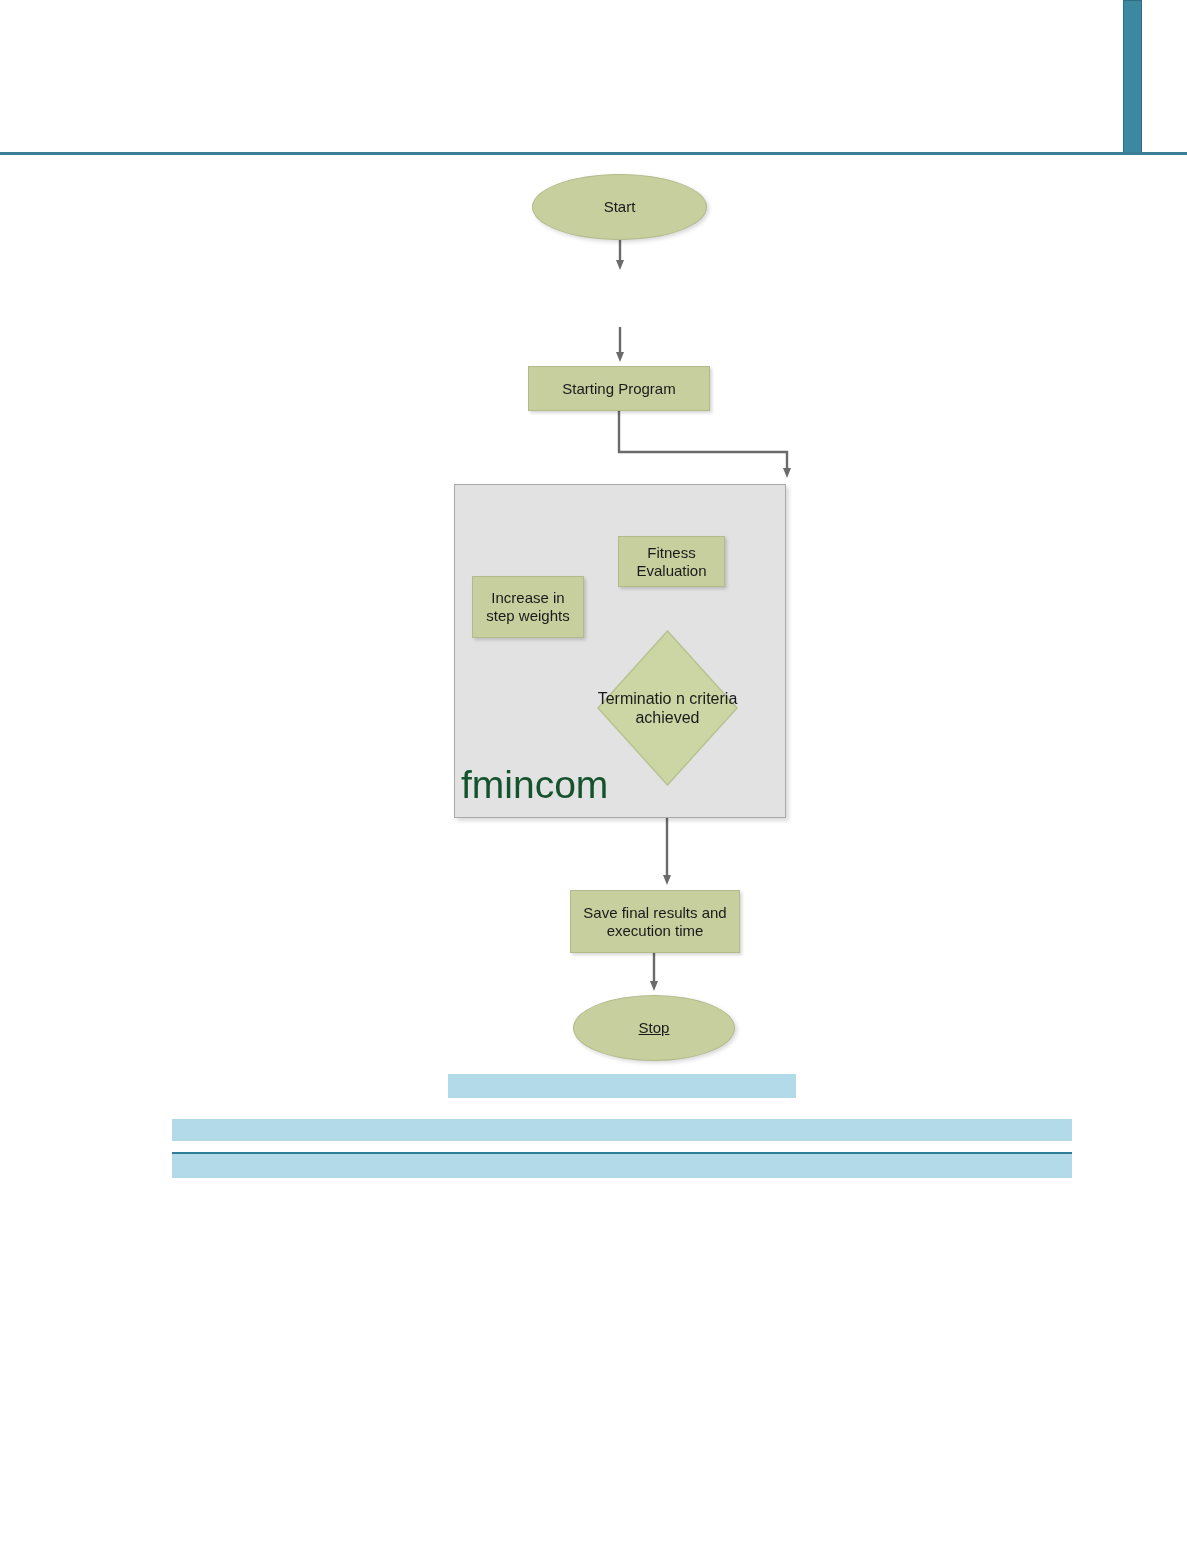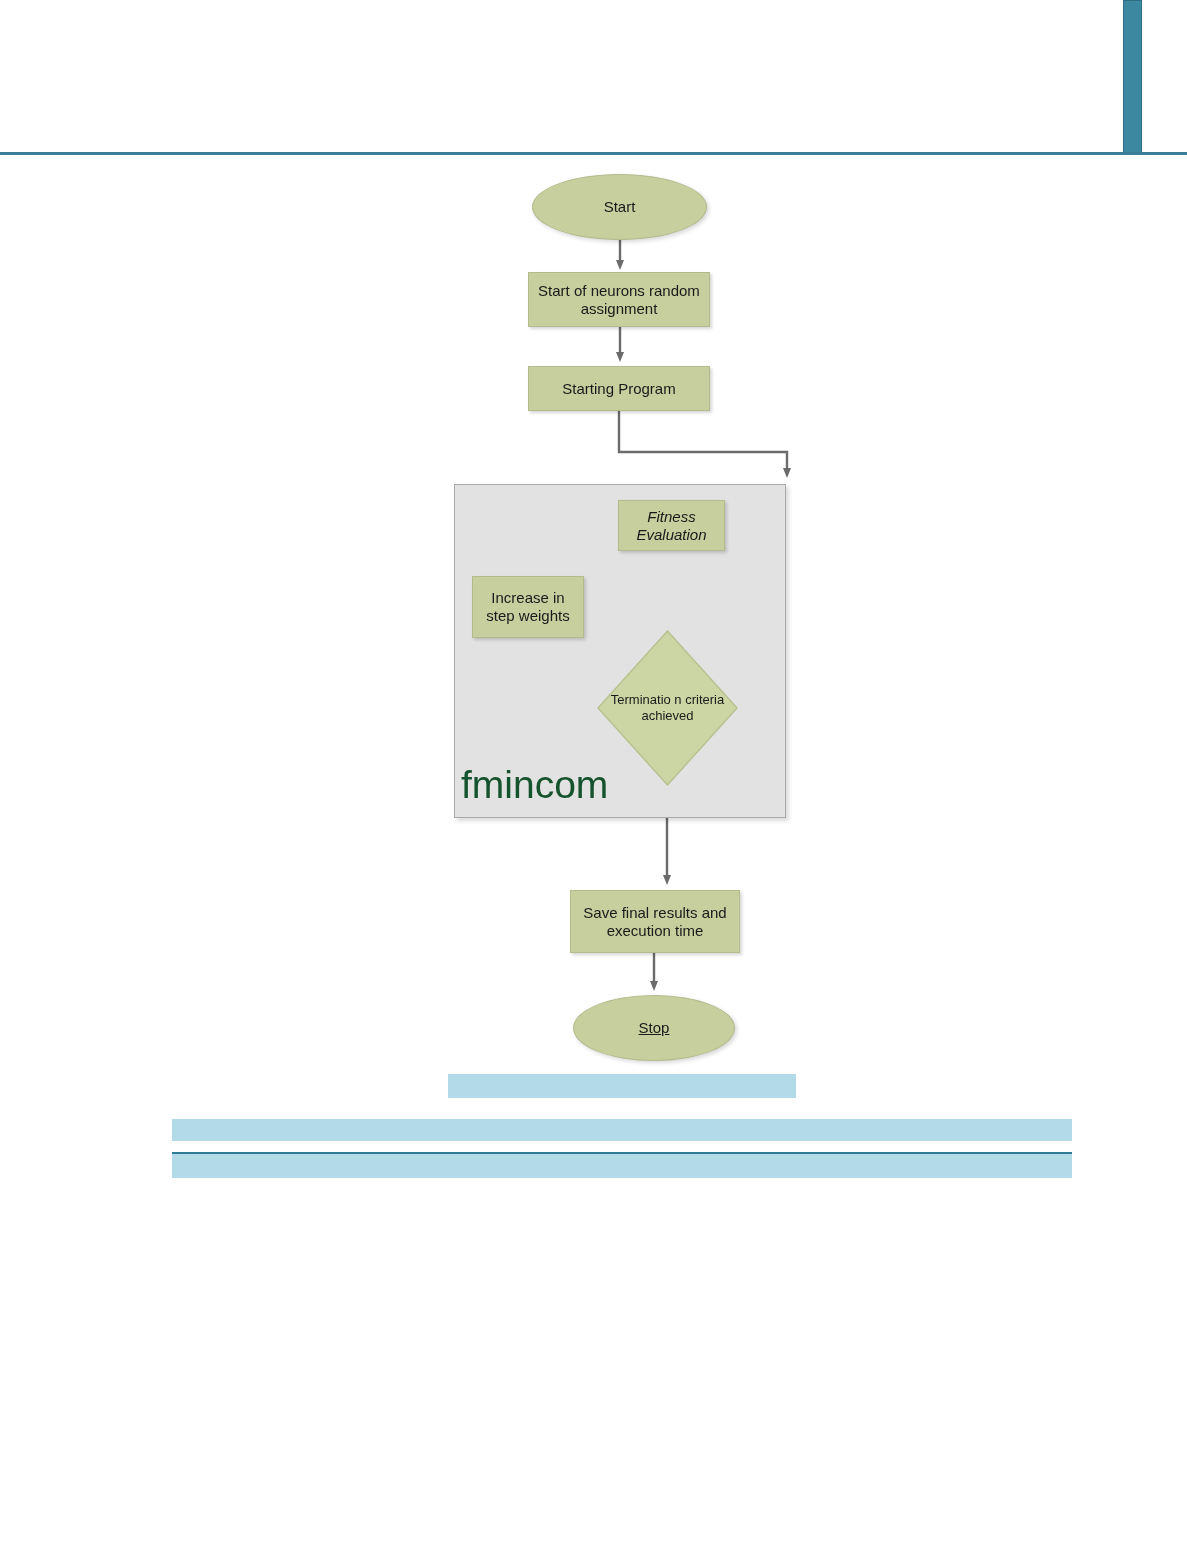--- a/index.html
+++ b/index.html
@@ -93,21 +93,21 @@
     width: 100%; height: 100%;
   }
   .diamond-text {
     position: absolute;
     left: 0; top: 0;
     width: 100%; height: 100%;
     display: flex;
     align-items: center;
     justify-content: center;
     text-align: center;
-    font-size: 13px;
+    font-size: 16px;
     color: #1a1a1a;
     line-height: 1.2;
   }
 
   
   .text-bar {
     position: absolute;
     background: #b3dae8;
   }
   .text-bar.bordered {
@@ -171,32 +171,29 @@
 
       <path d="M667,786 L667,880" stroke="#6b6b6b" stroke-width="2.4" fill="none" marker-end="url(#arrow)"></path>
 
       <path d="M654,953 L654,986" stroke="#6b6b6b" stroke-width="2.4" fill="none" marker-end="url(#arrow)"></path>
     </svg>
 
     <div class="node shape-term" style="left:532px; top:174px; width:175px; height:66px;">
       <span>Start</span>
     </div>
 
-    <div class="node shape-proc" style="left:528px; top:272px; width:182px; height:55px; padding:0 8px;">
-      <span>Start of neurons random assignment</span>
-    </div>
 
     <div class="node shape-proc" style="left:528px; top:366px; width:182px; height:45px; padding:0 0;">
       <span>Starting Program</span>
     </div>
 
     <div class="group-box" style="left:454px; top:484px; width:332px; height:334px;"></div>
     <div class="group-label" style="left:461px; top:763px;">fmincom</div>
 
-    <div class="node shape-proc" style="left:618px; top:500px; width:107px; height:51px; padding:16px 4px;font-style:italic;">
+    <div class="node shape-proc" style="left:618px; top:536px; width:107px; height:51px; padding:16px 4px;">
       <span>Fitness Evaluation</span>
     </div>
 
     <div class="node shape-proc" style="left:472px; top:576px; width:112px; height:62px; padding:0 4px;">
       <span>Increase in step weights</span>
     </div>
 
     <div class="diamond-wrap" style="left:597px; top:630px; width:141px; height:156px;">
       <svg class="diamond-shape" viewBox="0 0 141 156" preserveAspectRatio="none">
         <polygon points="70.5,1 140,78 70.5,155 1,78" fill="#ccd6a4" stroke="#b8c290" stroke-width="1.5"></polygon>

